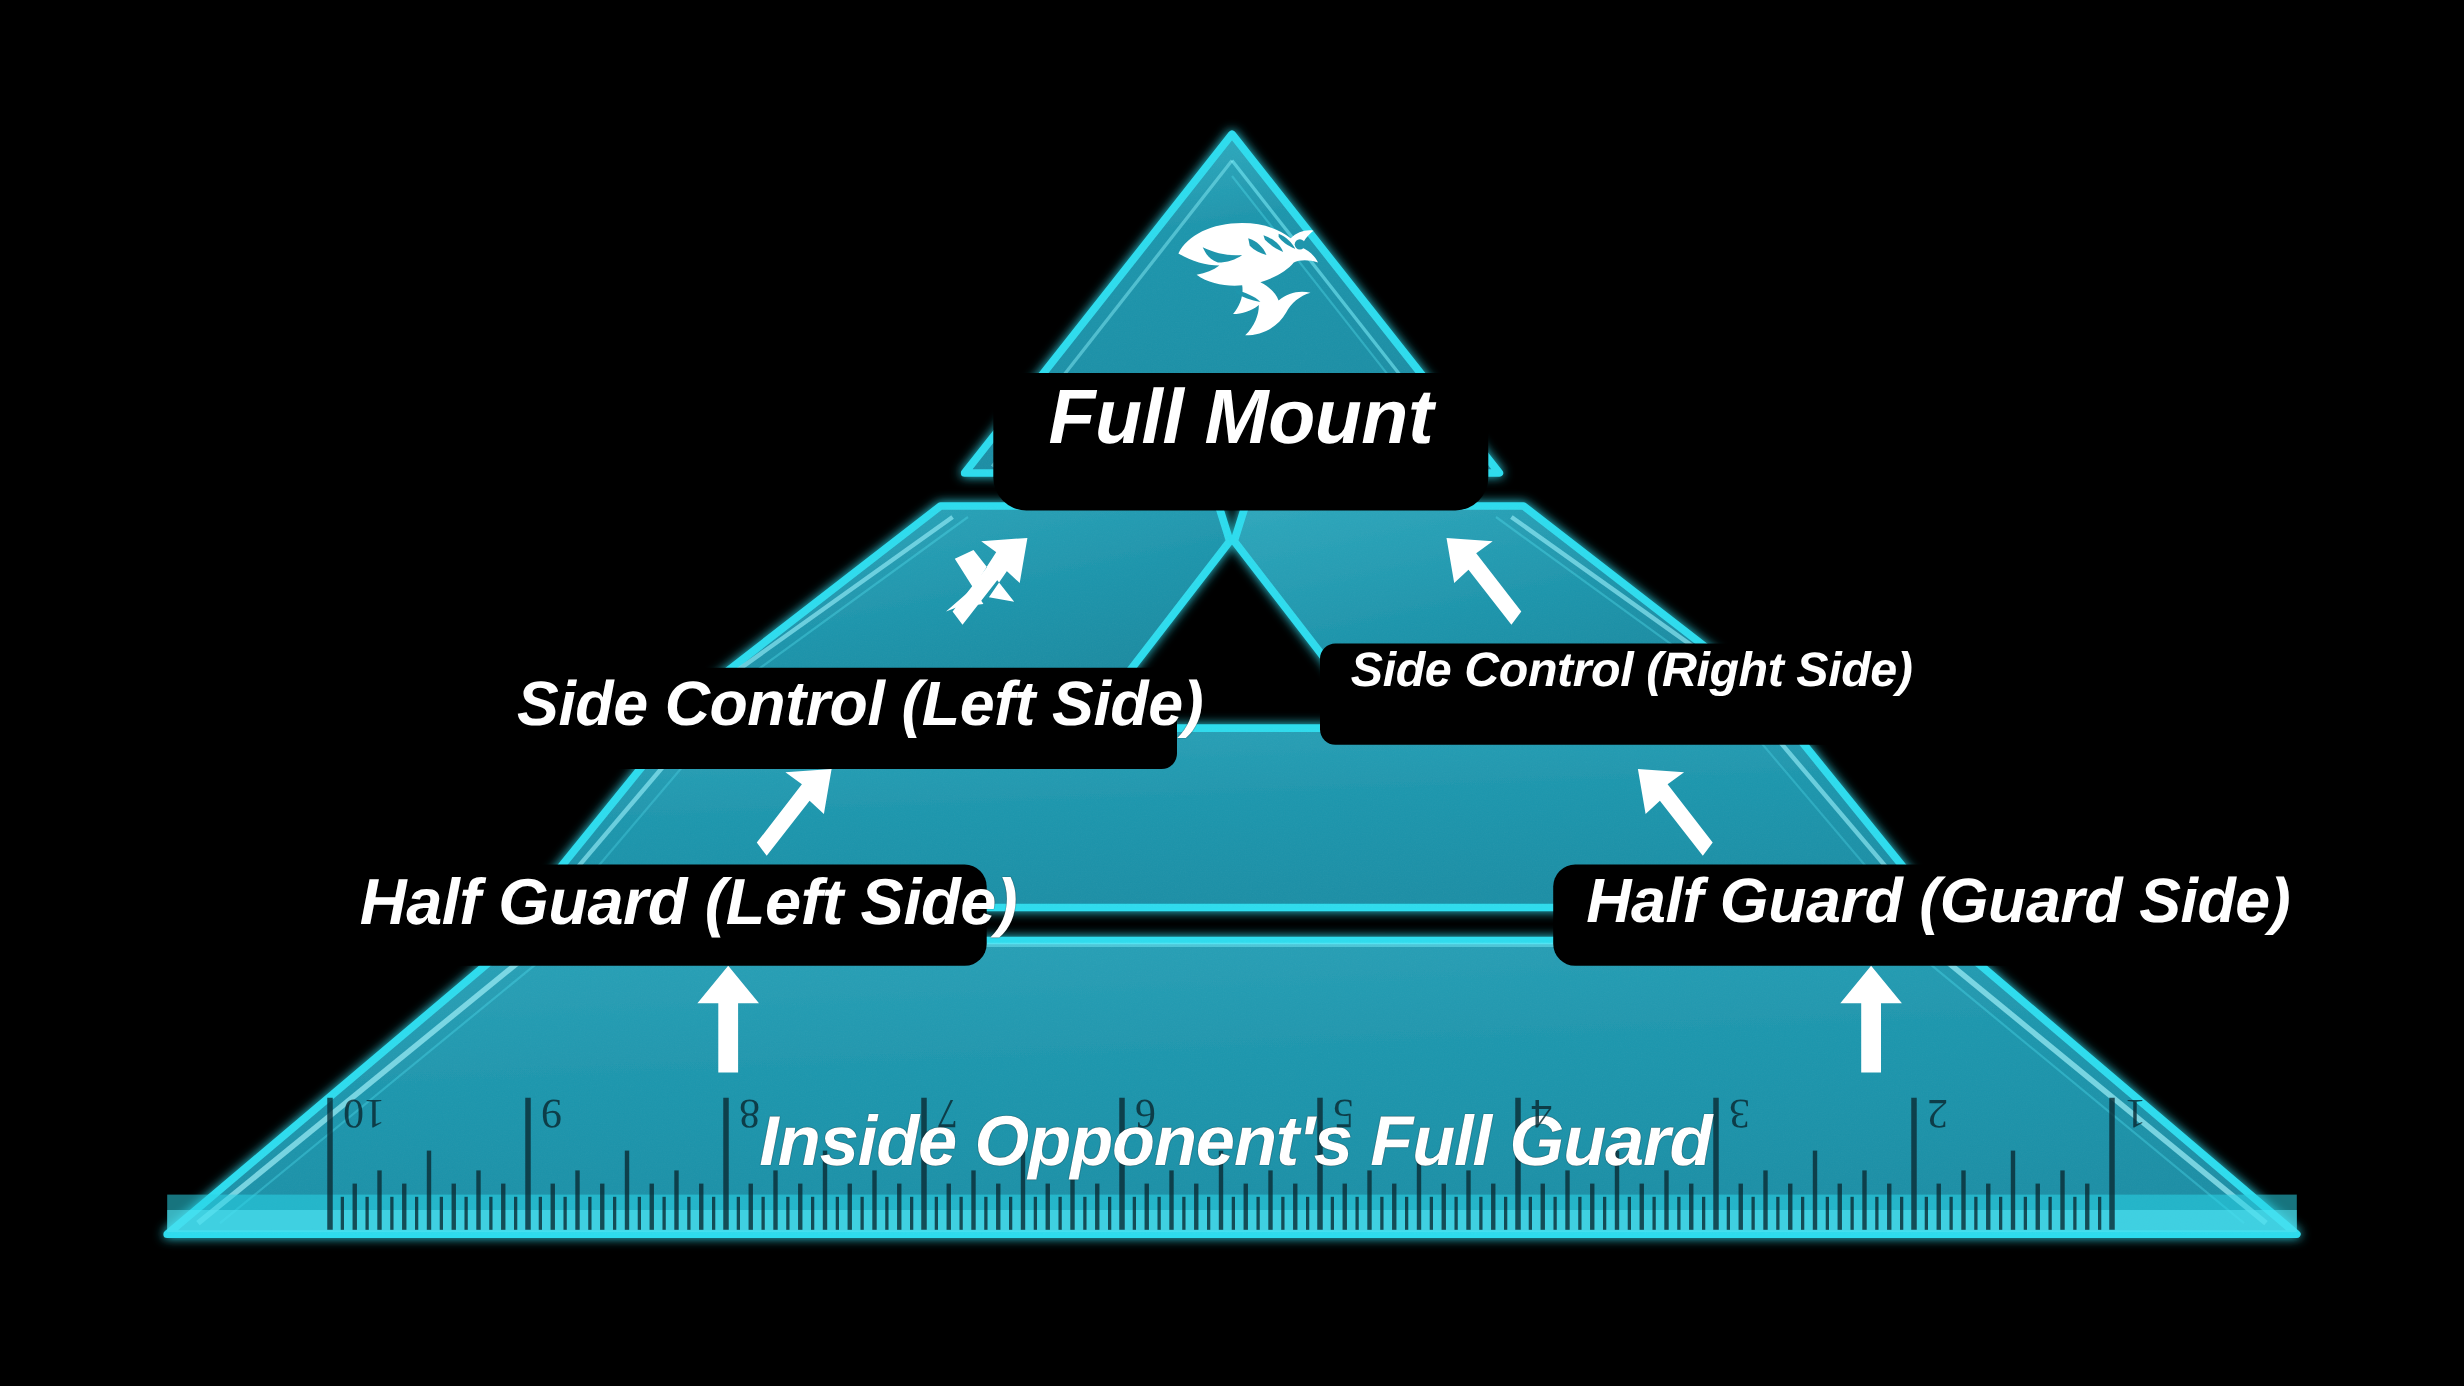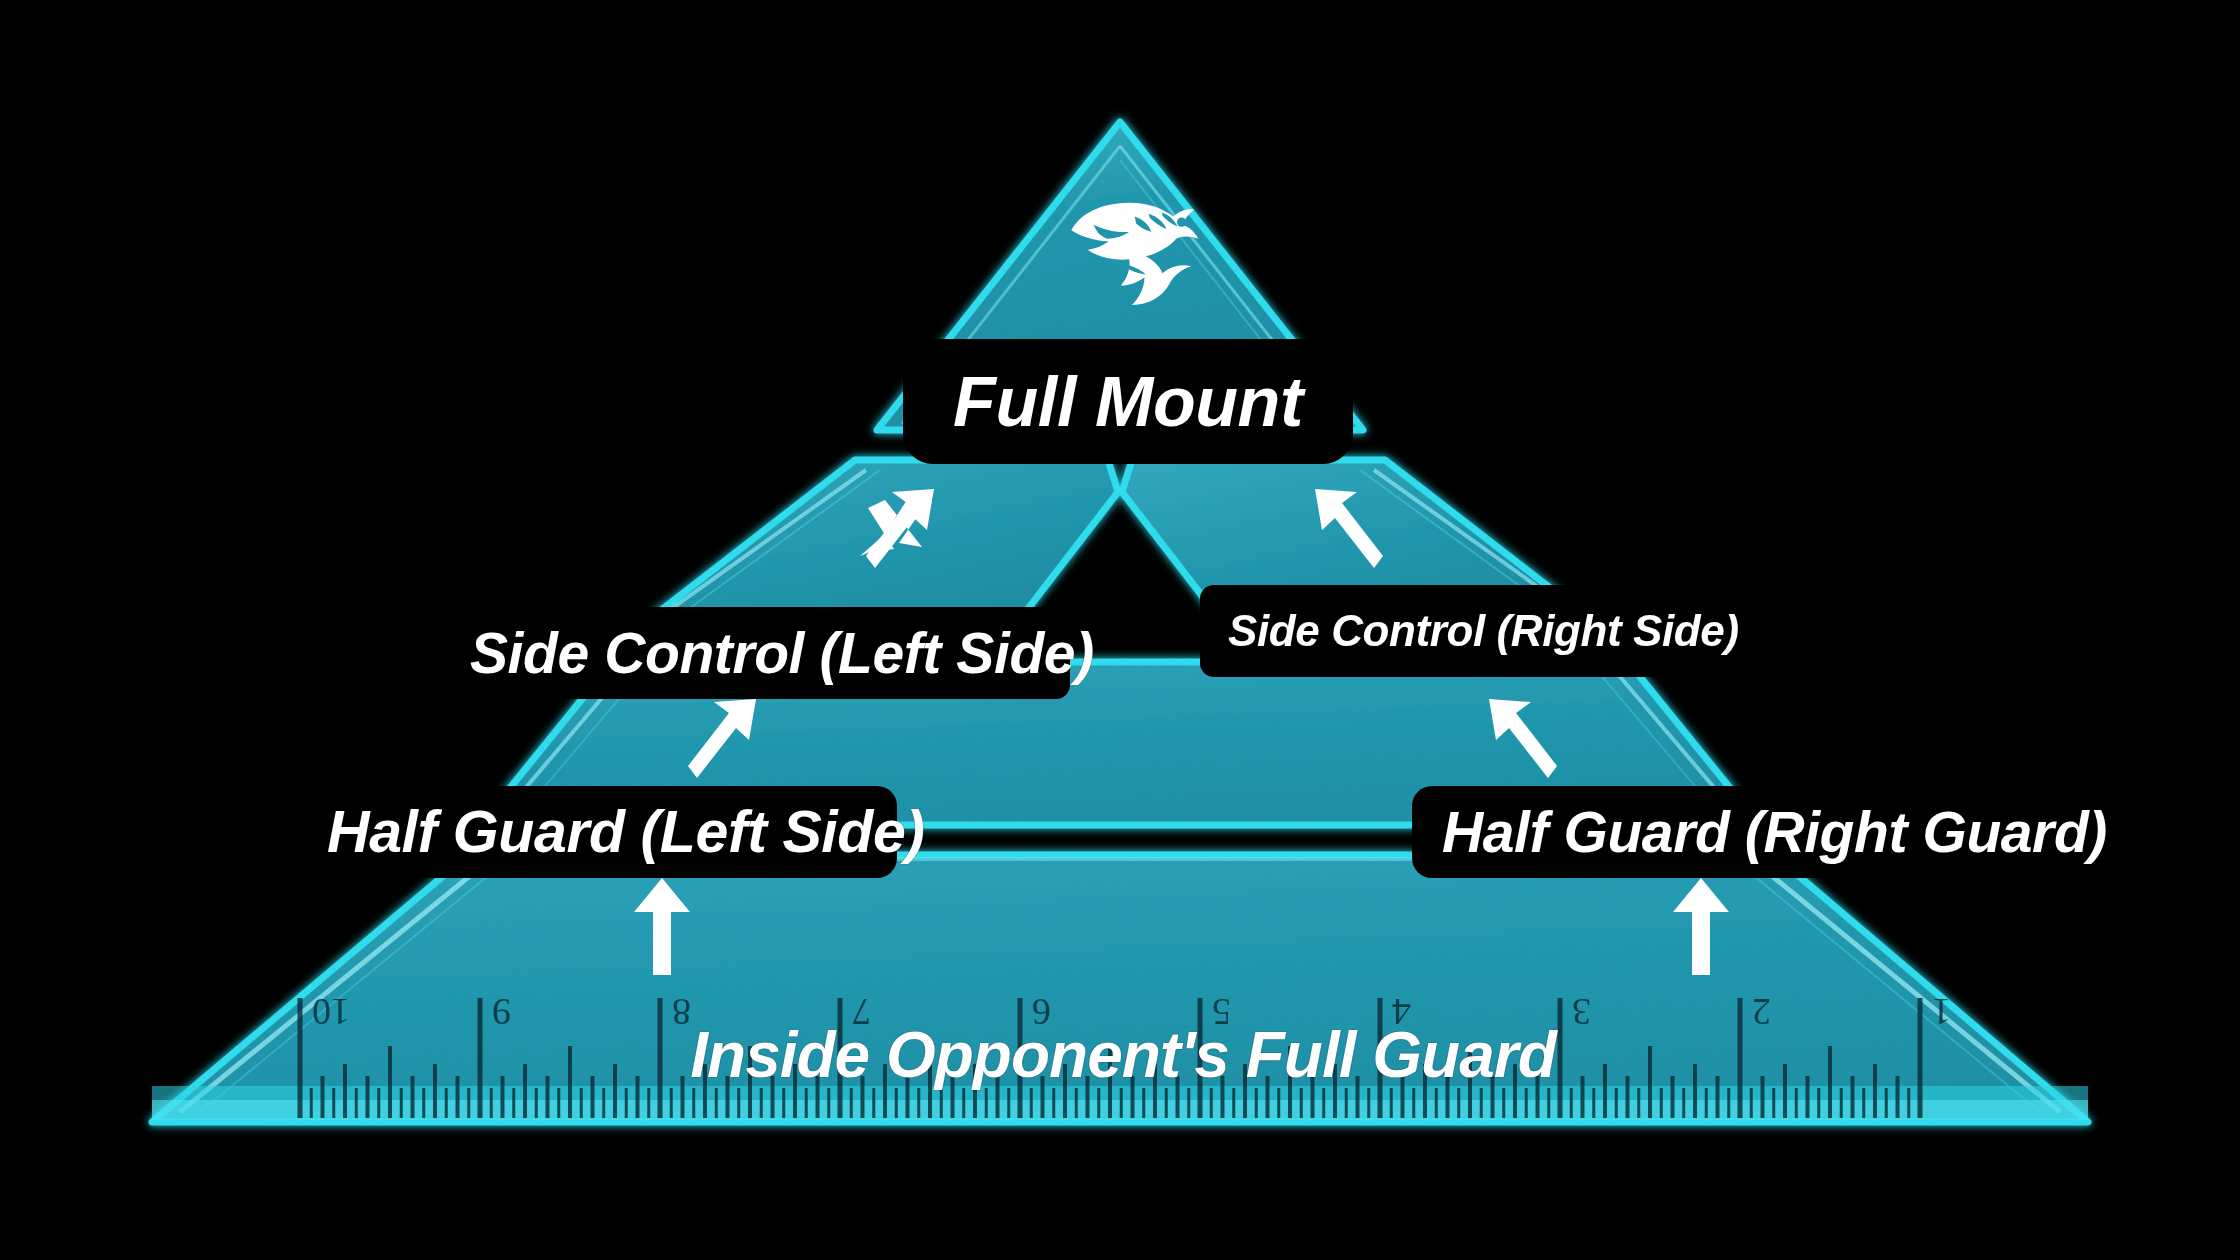--- a/index.html
+++ b/index.html
@@ -15,21 +15,21 @@
   #pyramid{position:absolute;left:0;top:0;width:2240px;height:1260px;}
 
   
   .chip{
     position:absolute;
     background:#000000;
     color:#ffffff;
     font-style:italic;
     font-weight:bold;
     white-space:nowrap;
-    display:flex;align-items:center;justify-content:center;
+    display:flex;align-items:flex-start;justify-content:center;
     letter-spacing:-0.4px;
     text-shadow:0 0 1px rgba(0,0,0,.9);
     font-family:"Liberation Sans", sans-serif;
   }
   .chip.round{border-radius:26px;}
 
   #chip-full-mount{
     left:903px;top:339px;width:450px;height:125px;
     font-size:70px;border-radius:30px;
     transform:skewX(0deg);
@@ -381,21 +381,21 @@
 
   <div class="chip" id="chip-side-right">
     <span>Side Control (Right Side)</span>
   </div>
 
   <div class="chip" id="chip-half-left">
     <span>Half Guard (Left Side)</span>
   </div>
 
   <div class="chip" id="chip-half-right">
-    <span>Half Guard (Right Guard)</span>
+    <span>Half Guard (Guard Side)</span>
   </div>
 
   <div class="chip nobg" id="chip-full-guard">
     <span>Inside Opponent's Full Guard</span>
   </div>
 
   <div id="ruler-numbers">
       <div class="rnum" style="left: 312px; top: 990px;">10</div>
       <div class="rnum" style="left: 492px; top: 990px;">9</div>
       <div class="rnum" style="left: 672px; top: 990px;">8</div>

